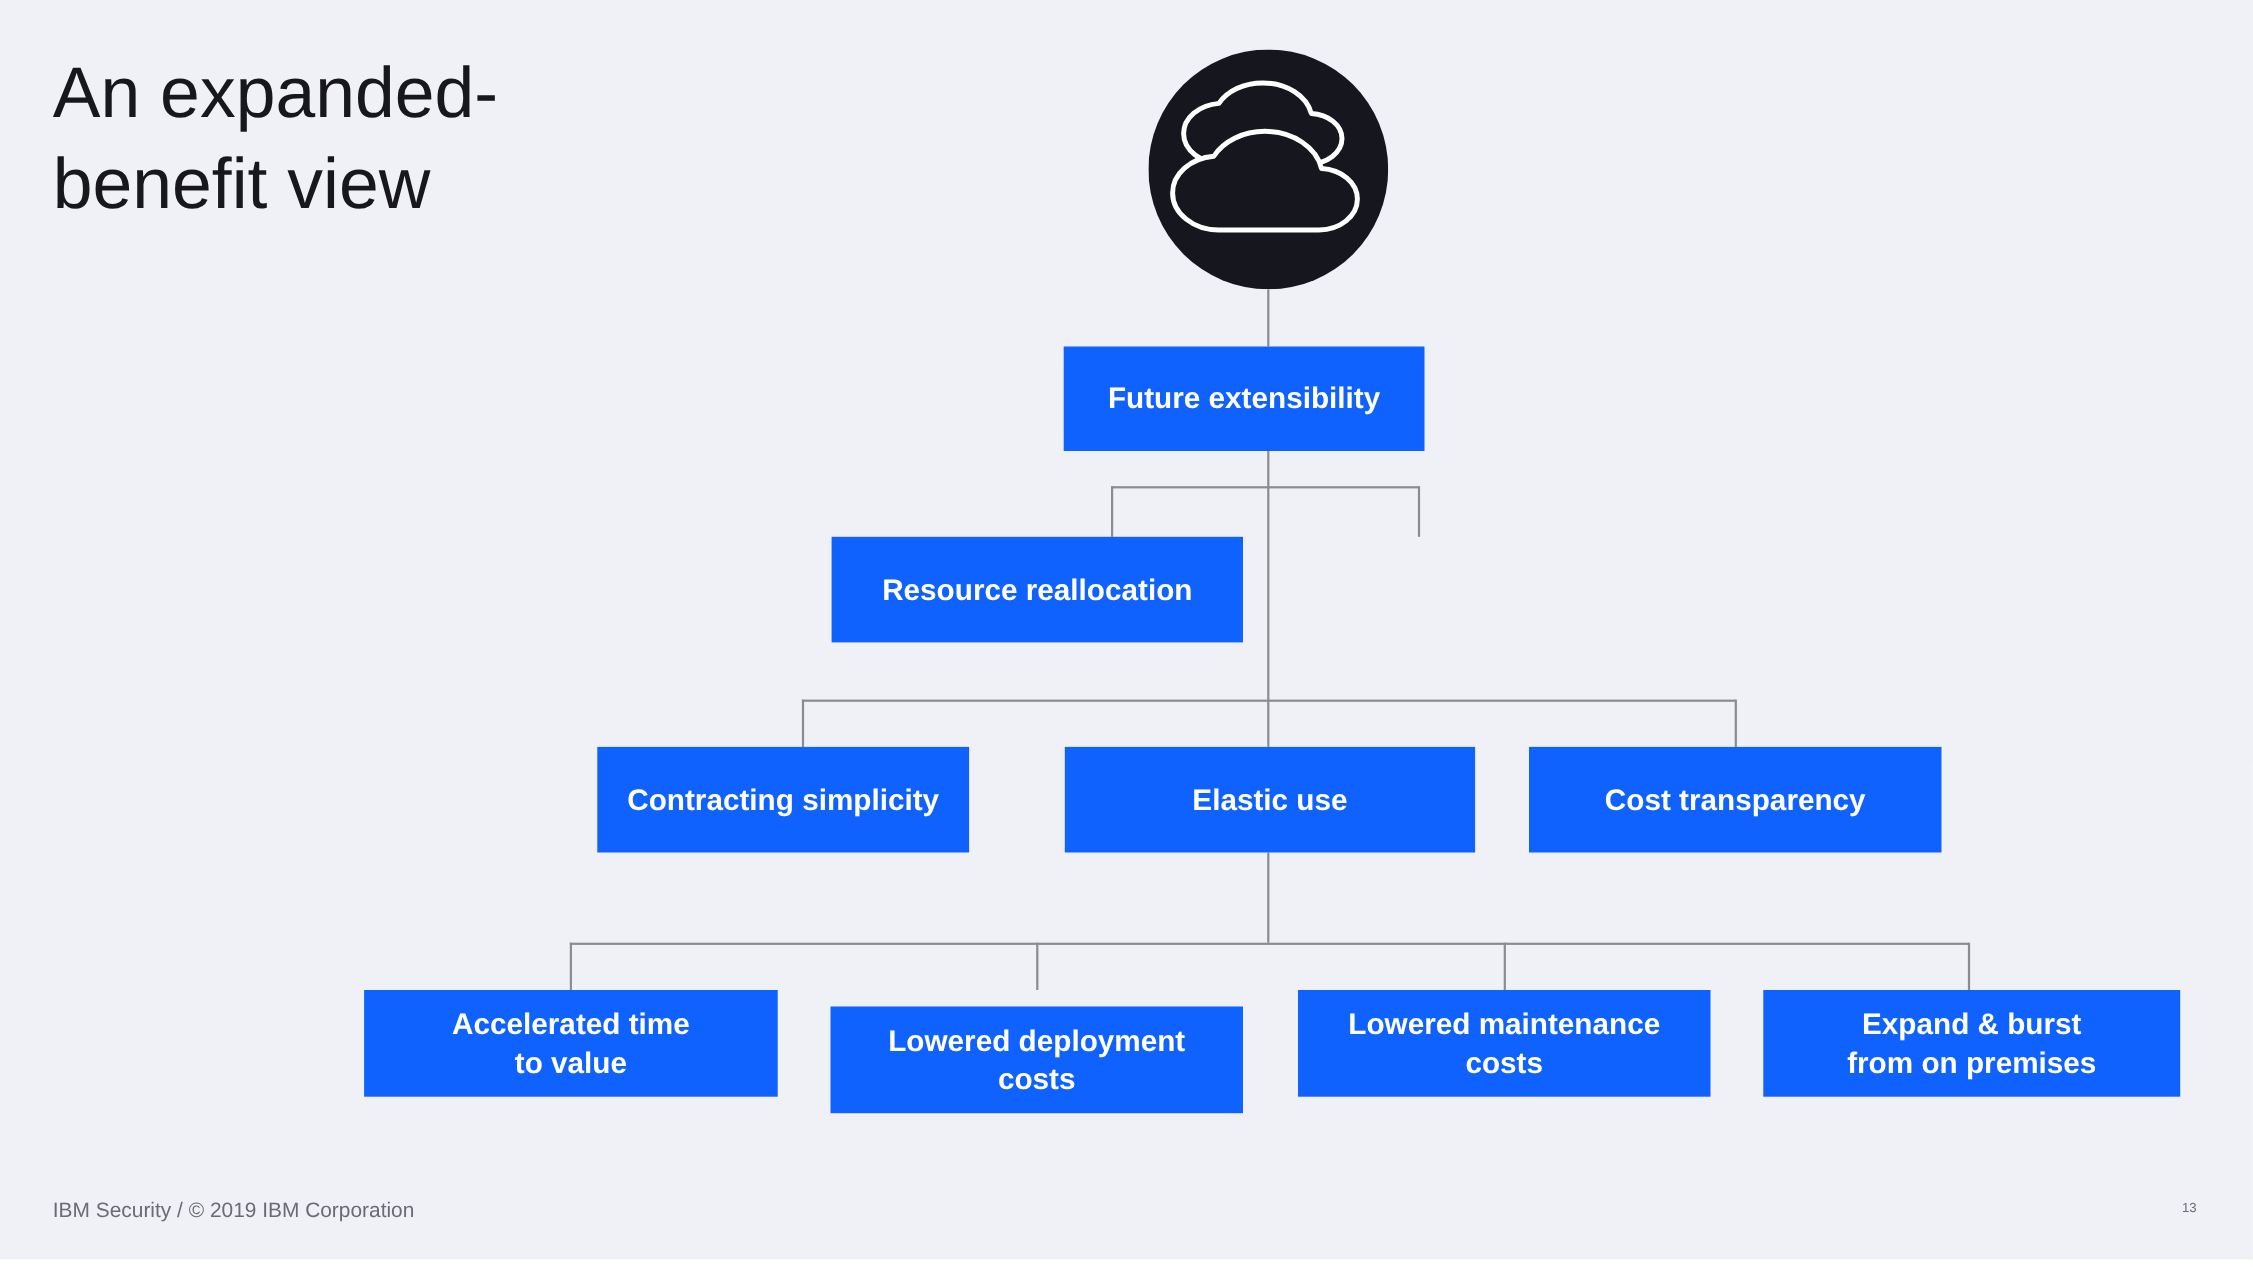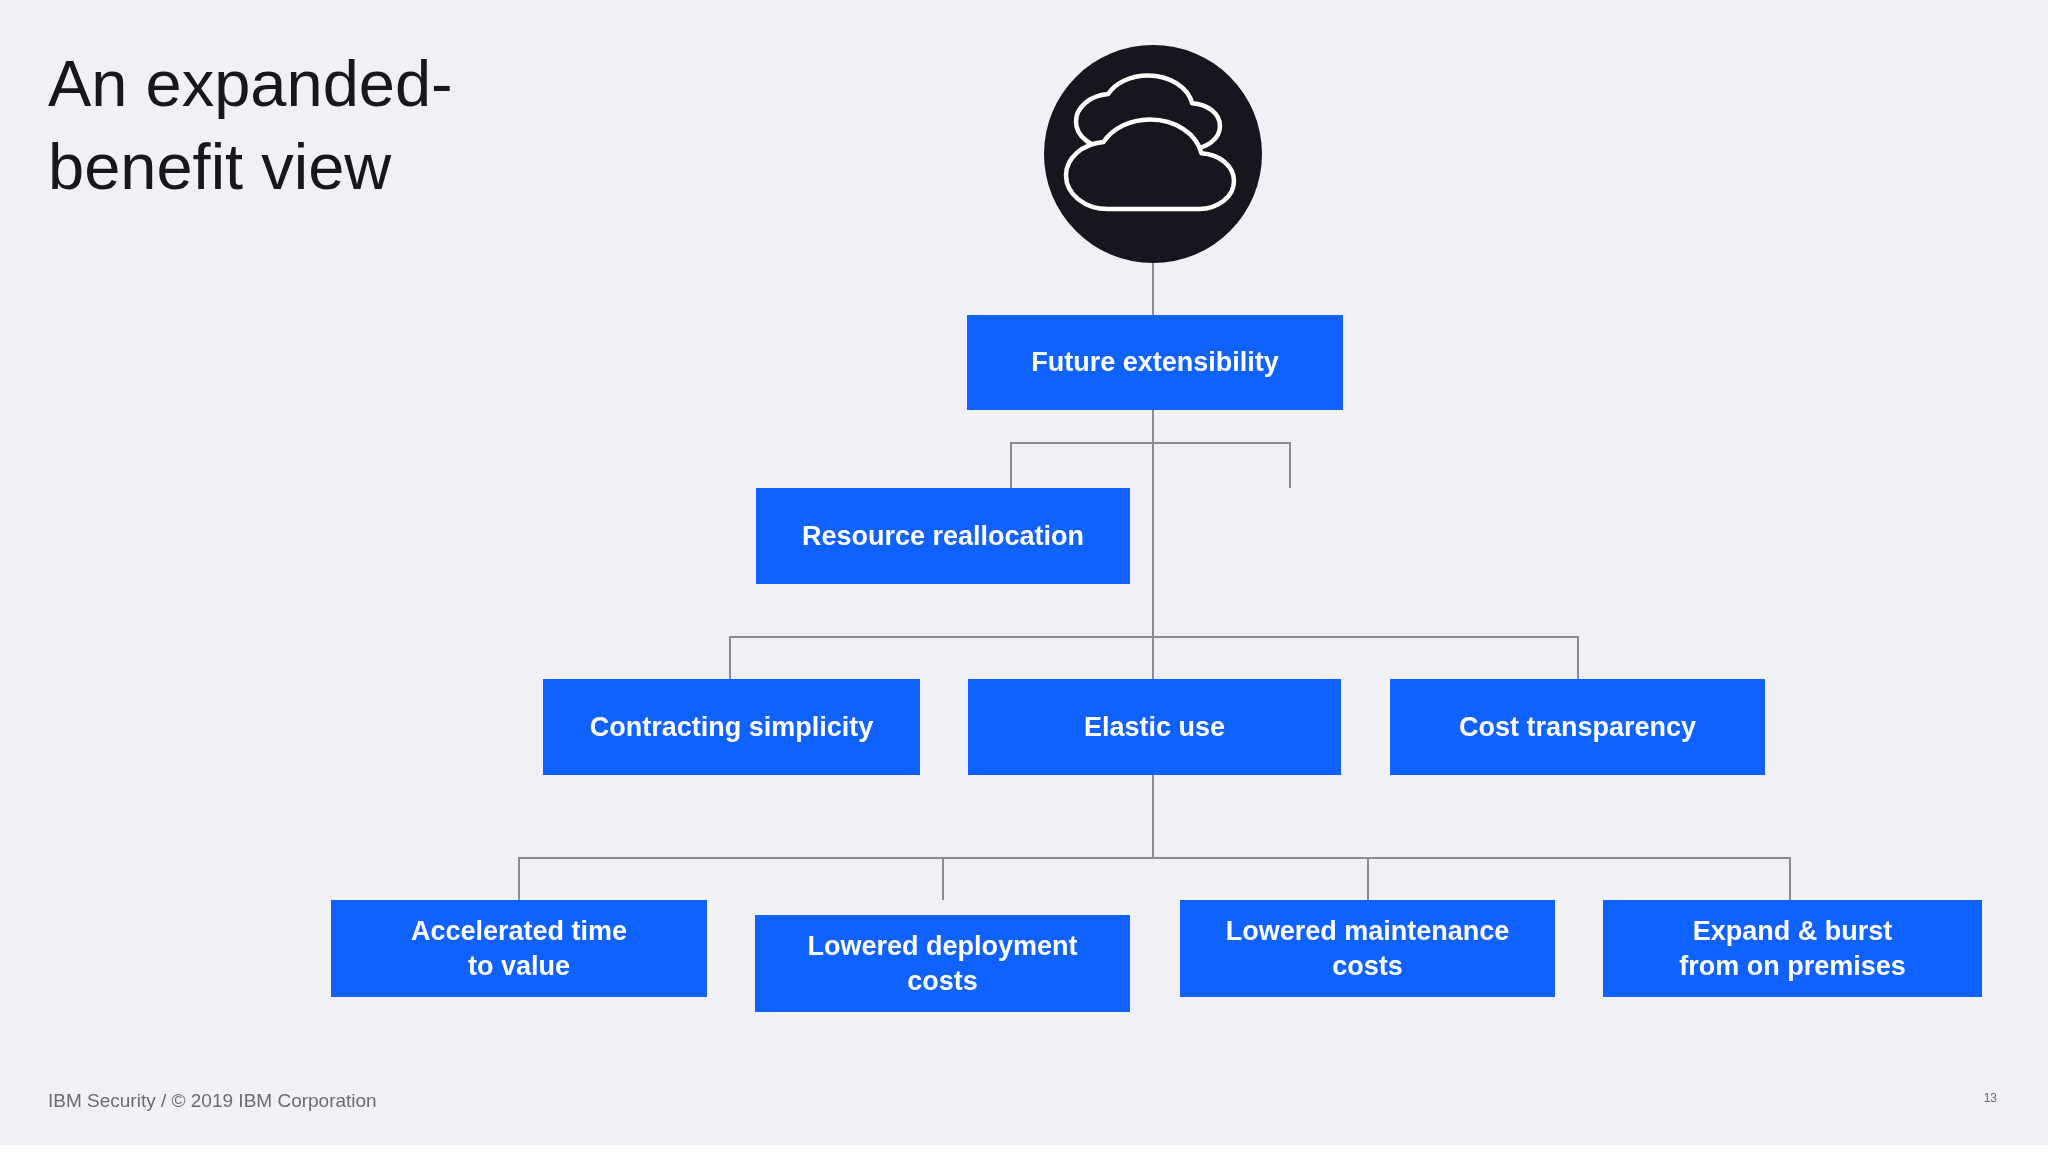--- a/index.html
+++ b/index.html
@@ -105,25 +105,25 @@
   <div class="line v" style="left:729px;  top:636px; height:43px;"></div>
   <div class="line v" style="left:1577px; top:636px; height:43px;"></div>
 
   <div class="line v" style="left:1152px; top:775px; height:82px;"></div>
   <div class="line h" style="left:518px;  top:857px; width:1272px;"></div>
   <div class="line v" style="left:518px;  top:857px; height:43px;"></div>
   <div class="line v" style="left:942px;  top:857px; height:43px;"></div>
   <div class="line v" style="left:1367px; top:857px; height:43px;"></div>
   <div class="line v" style="left:1789px; top:857px; height:43px;"></div>
 
-  <div class="node" style="left:967px; top:315px; width:376px; height:95px;">Future extensibility</div>
+  <div class="node" style="left:967px; top:315px; width:328px; height:95px;">Future extensibility</div>
 
   <div class="node" style="left:756px; top:488px; width:374px; height:96px;">Resource reallocation</div>
 
-  <div class="node" style="left:543px; top:679px; width:377px; height:96px;">Contracting simplicity</div>
+  <div class="node" style="left:543px; top:679px; width:338px; height:96px;">Contracting simplicity</div>
   <div class="node" style="left:968px; top:679px; width:373px; height:96px;">Elastic use</div>
   <div class="node" style="left:1390px; top:679px; width:375px; height:96px;">Cost transparency</div>
 
   <div class="node" style="left:331px; top:900px; width:376px; height:97px;">Accelerated time
 to value</div>
   <div class="node" style="left:755px; top:900px; width:375px; height:97px;margin-top:15px;">Lowered deployment
 costs</div>
   <div class="node" style="left:1180px; top:900px; width:375px; height:97px;">Lowered maintenance
 costs</div>
   <div class="node" style="left:1603px; top:900px; width:379px; height:97px;">Expand &amp; burst

